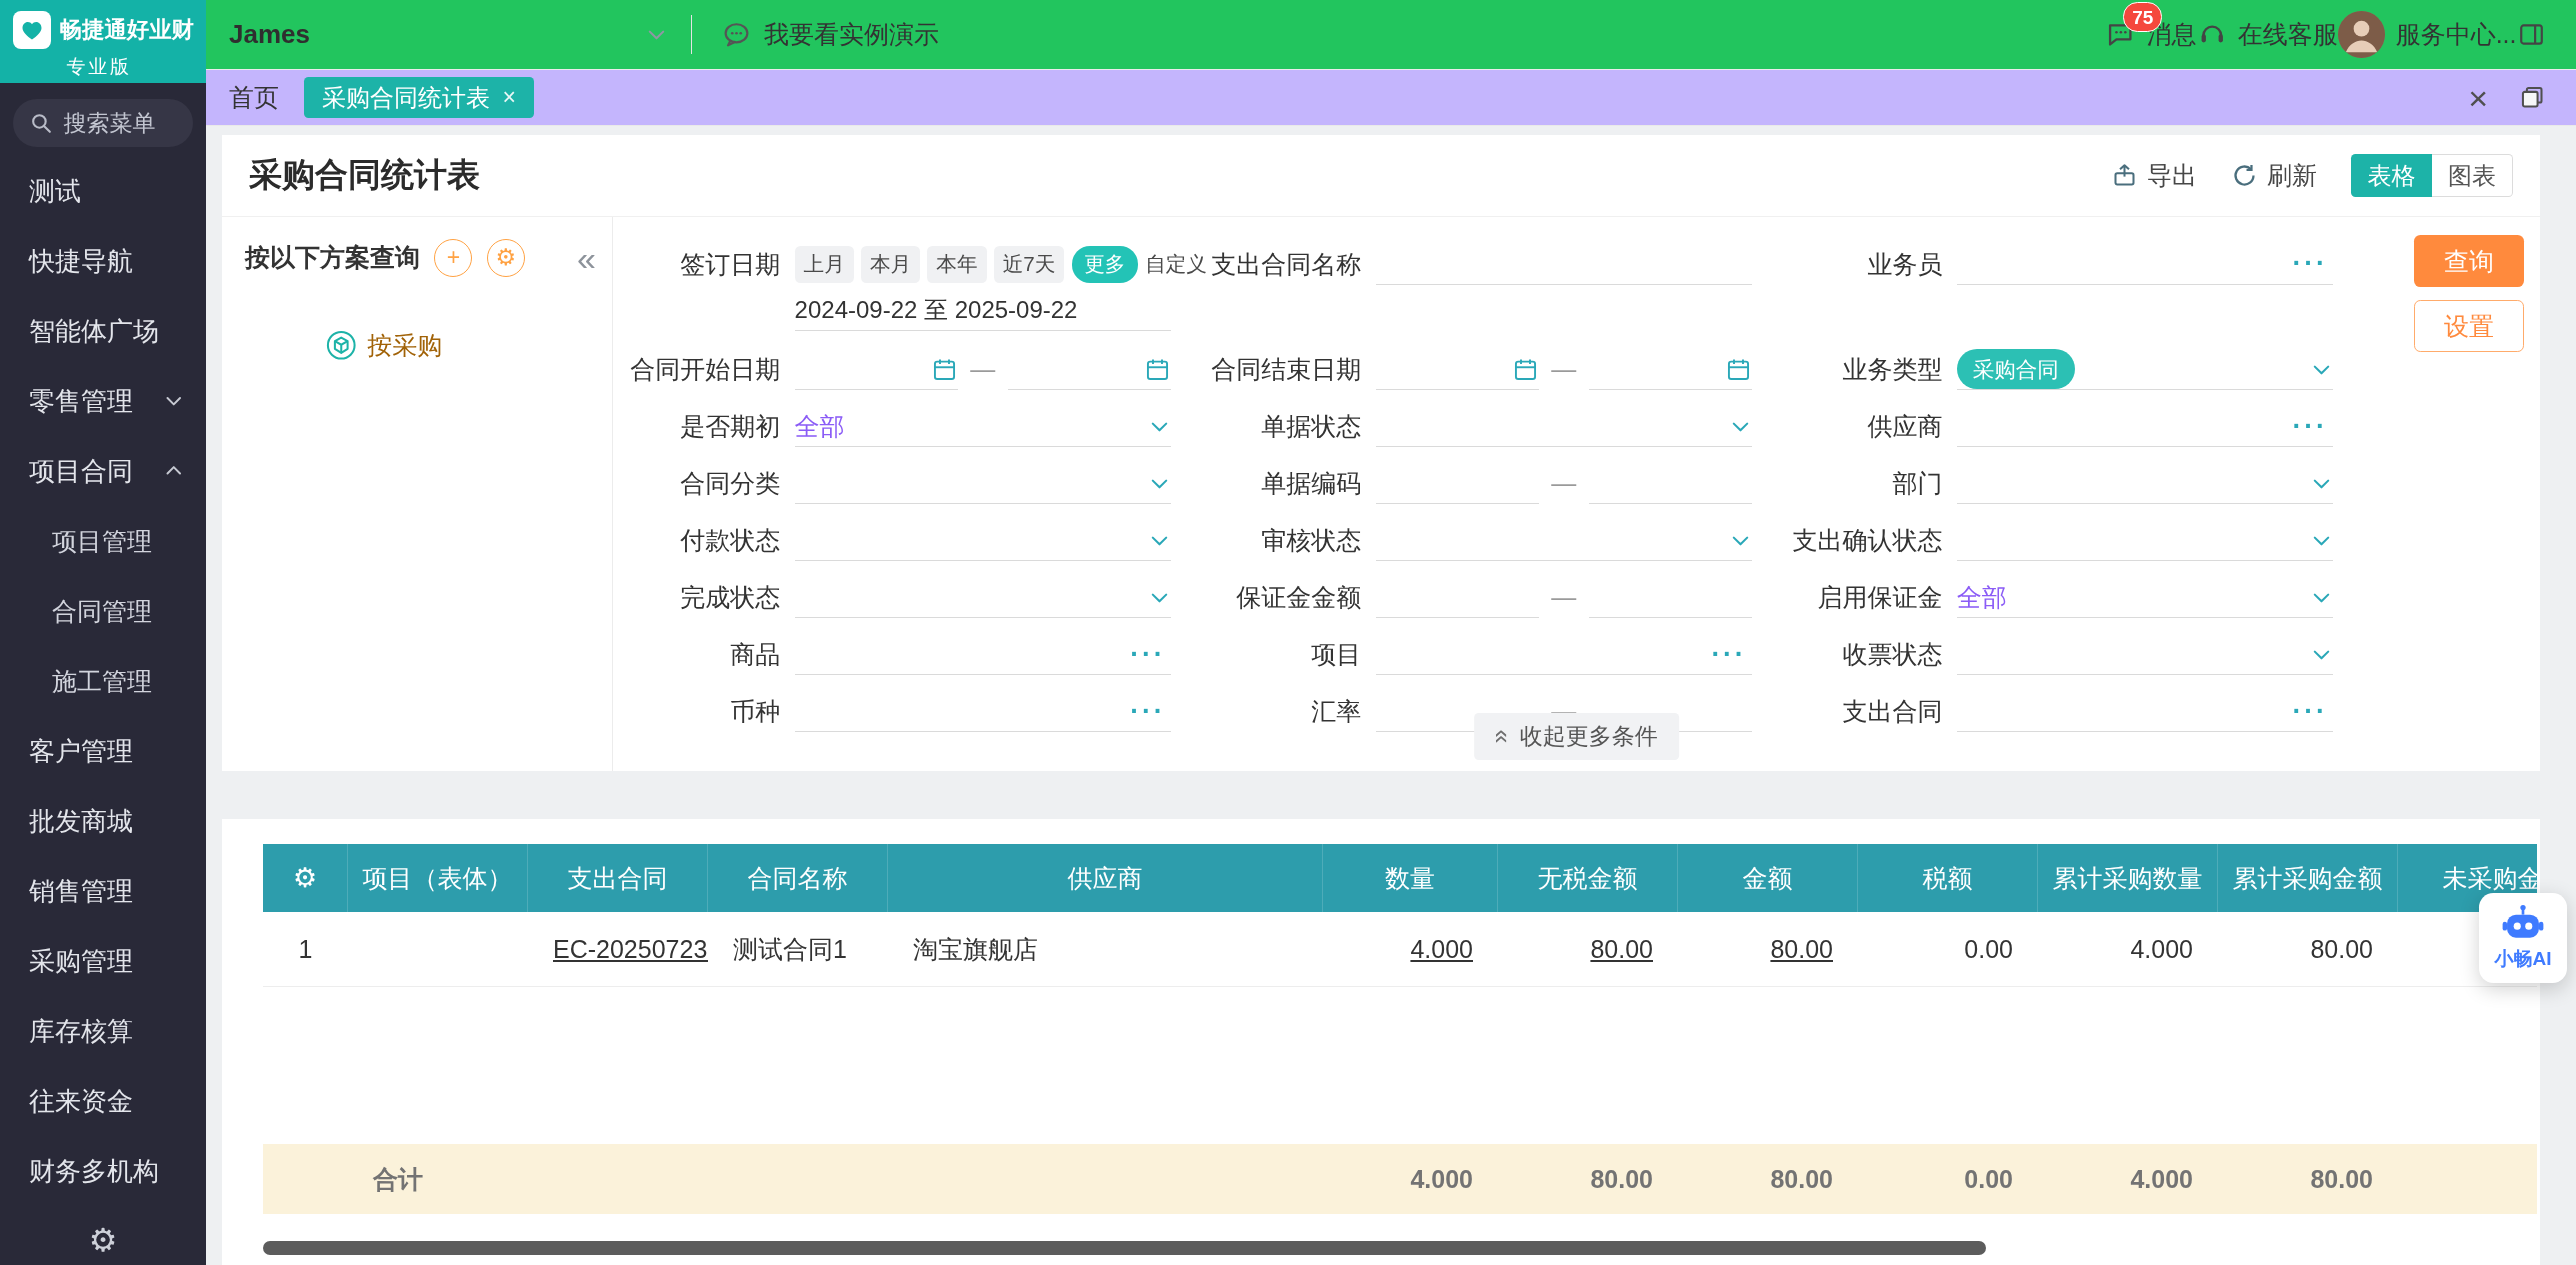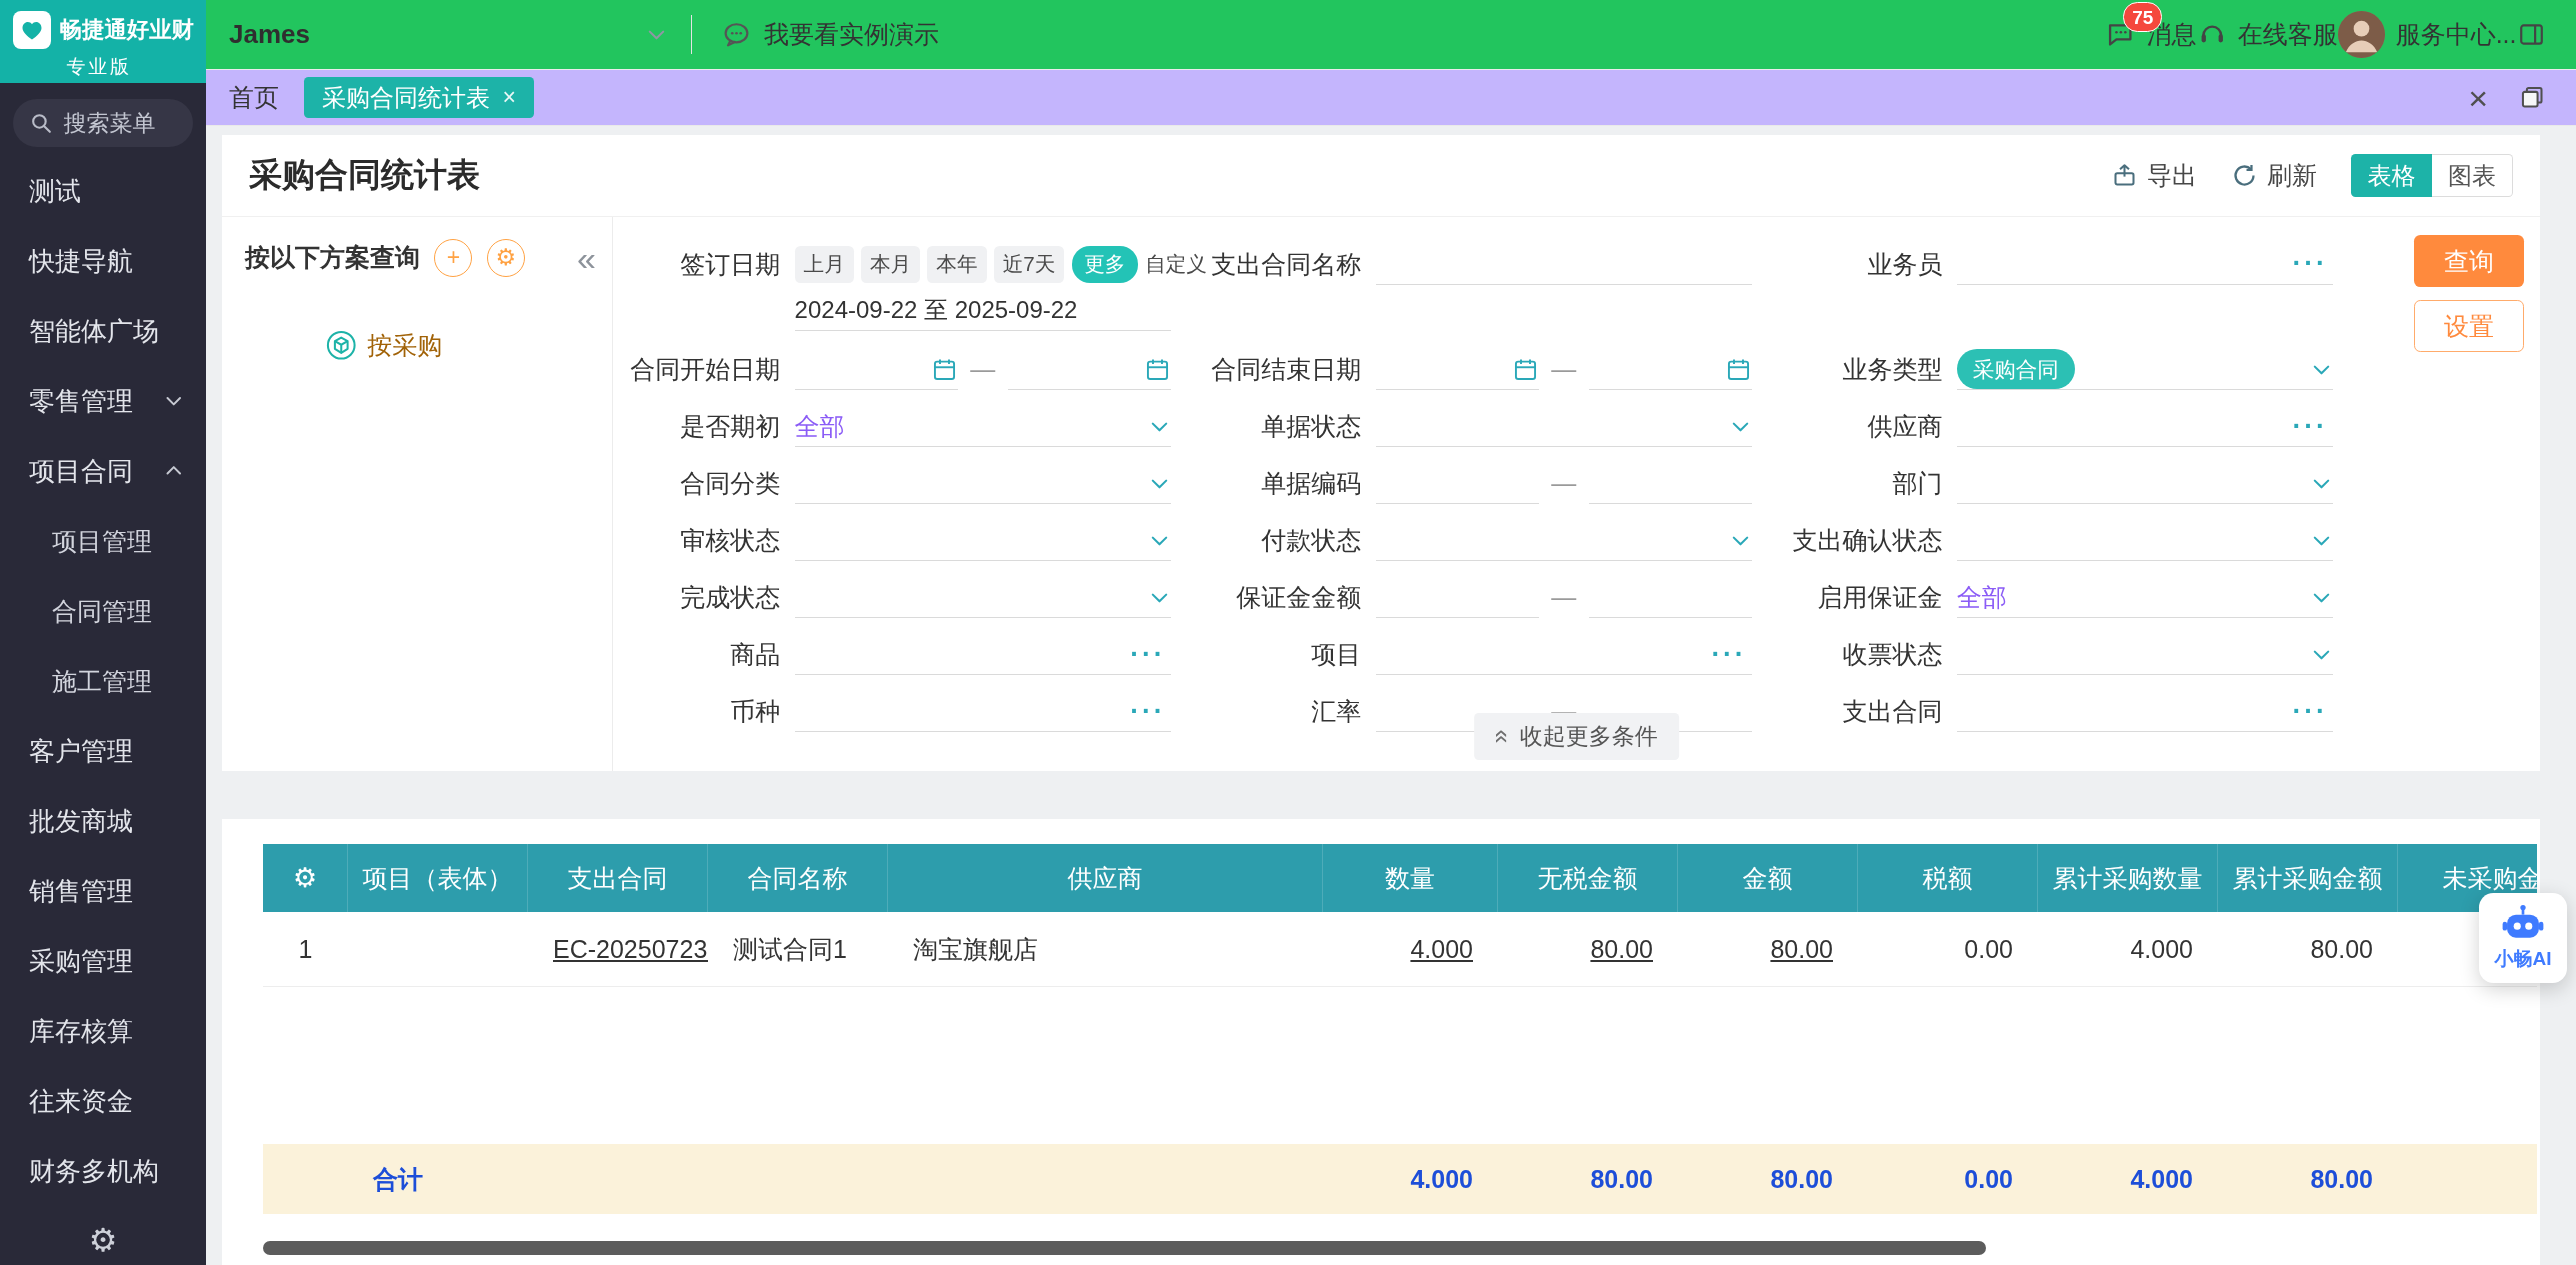--- a/index.html
+++ b/index.html
@@ -90,21 +90,21 @@
   .t-head{display:flex;background:#2d9dac;height:68px;width:2274px;overflow:hidden;}
   .th{display:flex;align-items:center;justify-content:center;color:#fff;font-size:25px;flex:none;border-right:0.9px solid rgba(255,255,255,.16);white-space:nowrap;overflow:hidden;cursor:pointer;}
   .th-gear{font-size:27px;color:#fff;}
   .t-row{display:flex;height:75px;border-bottom:0.9px solid #ededed;align-items:center;width:2274px;overflow:hidden;background:#fff;}
   .td{flex:none;font-size:25px;color:#333;padding:0 25px;display:flex;align-items:center;height:100%;white-space:nowrap;overflow:hidden;}
   .a-right{justify-content:flex-end;}
   .a-center{justify-content:center;}
   .a-left{justify-content:flex-start;}
   .cell-link{text-decoration:underline;color:#333;cursor:pointer;}
   .t-foot{position:absolute;left:41px;bottom:52px;display:flex;height:70px;background:#fbf2da;align-items:center;width:2274px;overflow:hidden;font-weight:bold;}
-  .t-foot .td{font-weight:bold;color:#1d4ed8;}
+  .t-foot .td{font-weight:bold;color:#737373;}
   .hscroll{position:absolute;left:41px;bottom:10.8px;width:1723px;height:14.4px;background:#5c5c5c;border-radius:7.2px;cursor:pointer;}
 
   
   .ai-float{position:absolute;right:9px;top:893px;width:88px;height:90px;background:#fff;border-radius:14.4px;box-shadow:0 5.4px 20px rgba(0,0,0,.18);display:flex;flex-direction:column;align-items:center;justify-content:center;gap:3.6px;cursor:pointer;}
   .ai-label{font-size:19px;font-weight:bold;color:#3f7bff;}
 
   svg{display:block;}
 </style>
 </head>
 <body>
@@ -488,33 +488,33 @@
                   <div class="f-underline sel">
                     <span class="chev-wrap">
                       <svg width="23" height="23" viewBox="0 0 24 24">
                         <polyline points="5,9 12,16 19,9" fill="none" stroke="#2aa8b8" stroke-width="2.2" stroke-linecap="round" stroke-linejoin="round"></polyline>
                       </svg>
                     </span>
                   </div>
                 </div>
               </div>
               <div class="f-cell">
+                <div class="f-label">付款状态</div>
+                <div class="f-field">
+                  <div class="f-underline sel">
+                    <span class="chev-wrap">
+                      <svg width="23" height="23" viewBox="0 0 24 24">
+                        <polyline points="5,9 12,16 19,9" fill="none" stroke="#2aa8b8" stroke-width="2.2" stroke-linecap="round" stroke-linejoin="round"></polyline>
+                      </svg>
+                    </span>
+                  </div>
+                </div>
+              </div>
+              <div class="f-cell">
                 <div class="f-label">审核状态</div>
-                <div class="f-field">
-                  <div class="f-underline sel">
-                    <span class="chev-wrap">
-                      <svg width="23" height="23" viewBox="0 0 24 24">
-                        <polyline points="5,9 12,16 19,9" fill="none" stroke="#2aa8b8" stroke-width="2.2" stroke-linecap="round" stroke-linejoin="round"></polyline>
-                      </svg>
-                    </span>
-                  </div>
-                </div>
-              </div>
-              <div class="f-cell">
-                <div class="f-label">付款状态</div>
                 <div class="f-field">
                   <div class="f-underline sel">
                     <span class="chev-wrap">
                       <svg width="23" height="23" viewBox="0 0 24 24">
                         <polyline points="5,9 12,16 19,9" fill="none" stroke="#2aa8b8" stroke-width="2.2" stroke-linecap="round" stroke-linejoin="round"></polyline>
                       </svg>
                     </span>
                   </div>
                 </div>
               </div>

